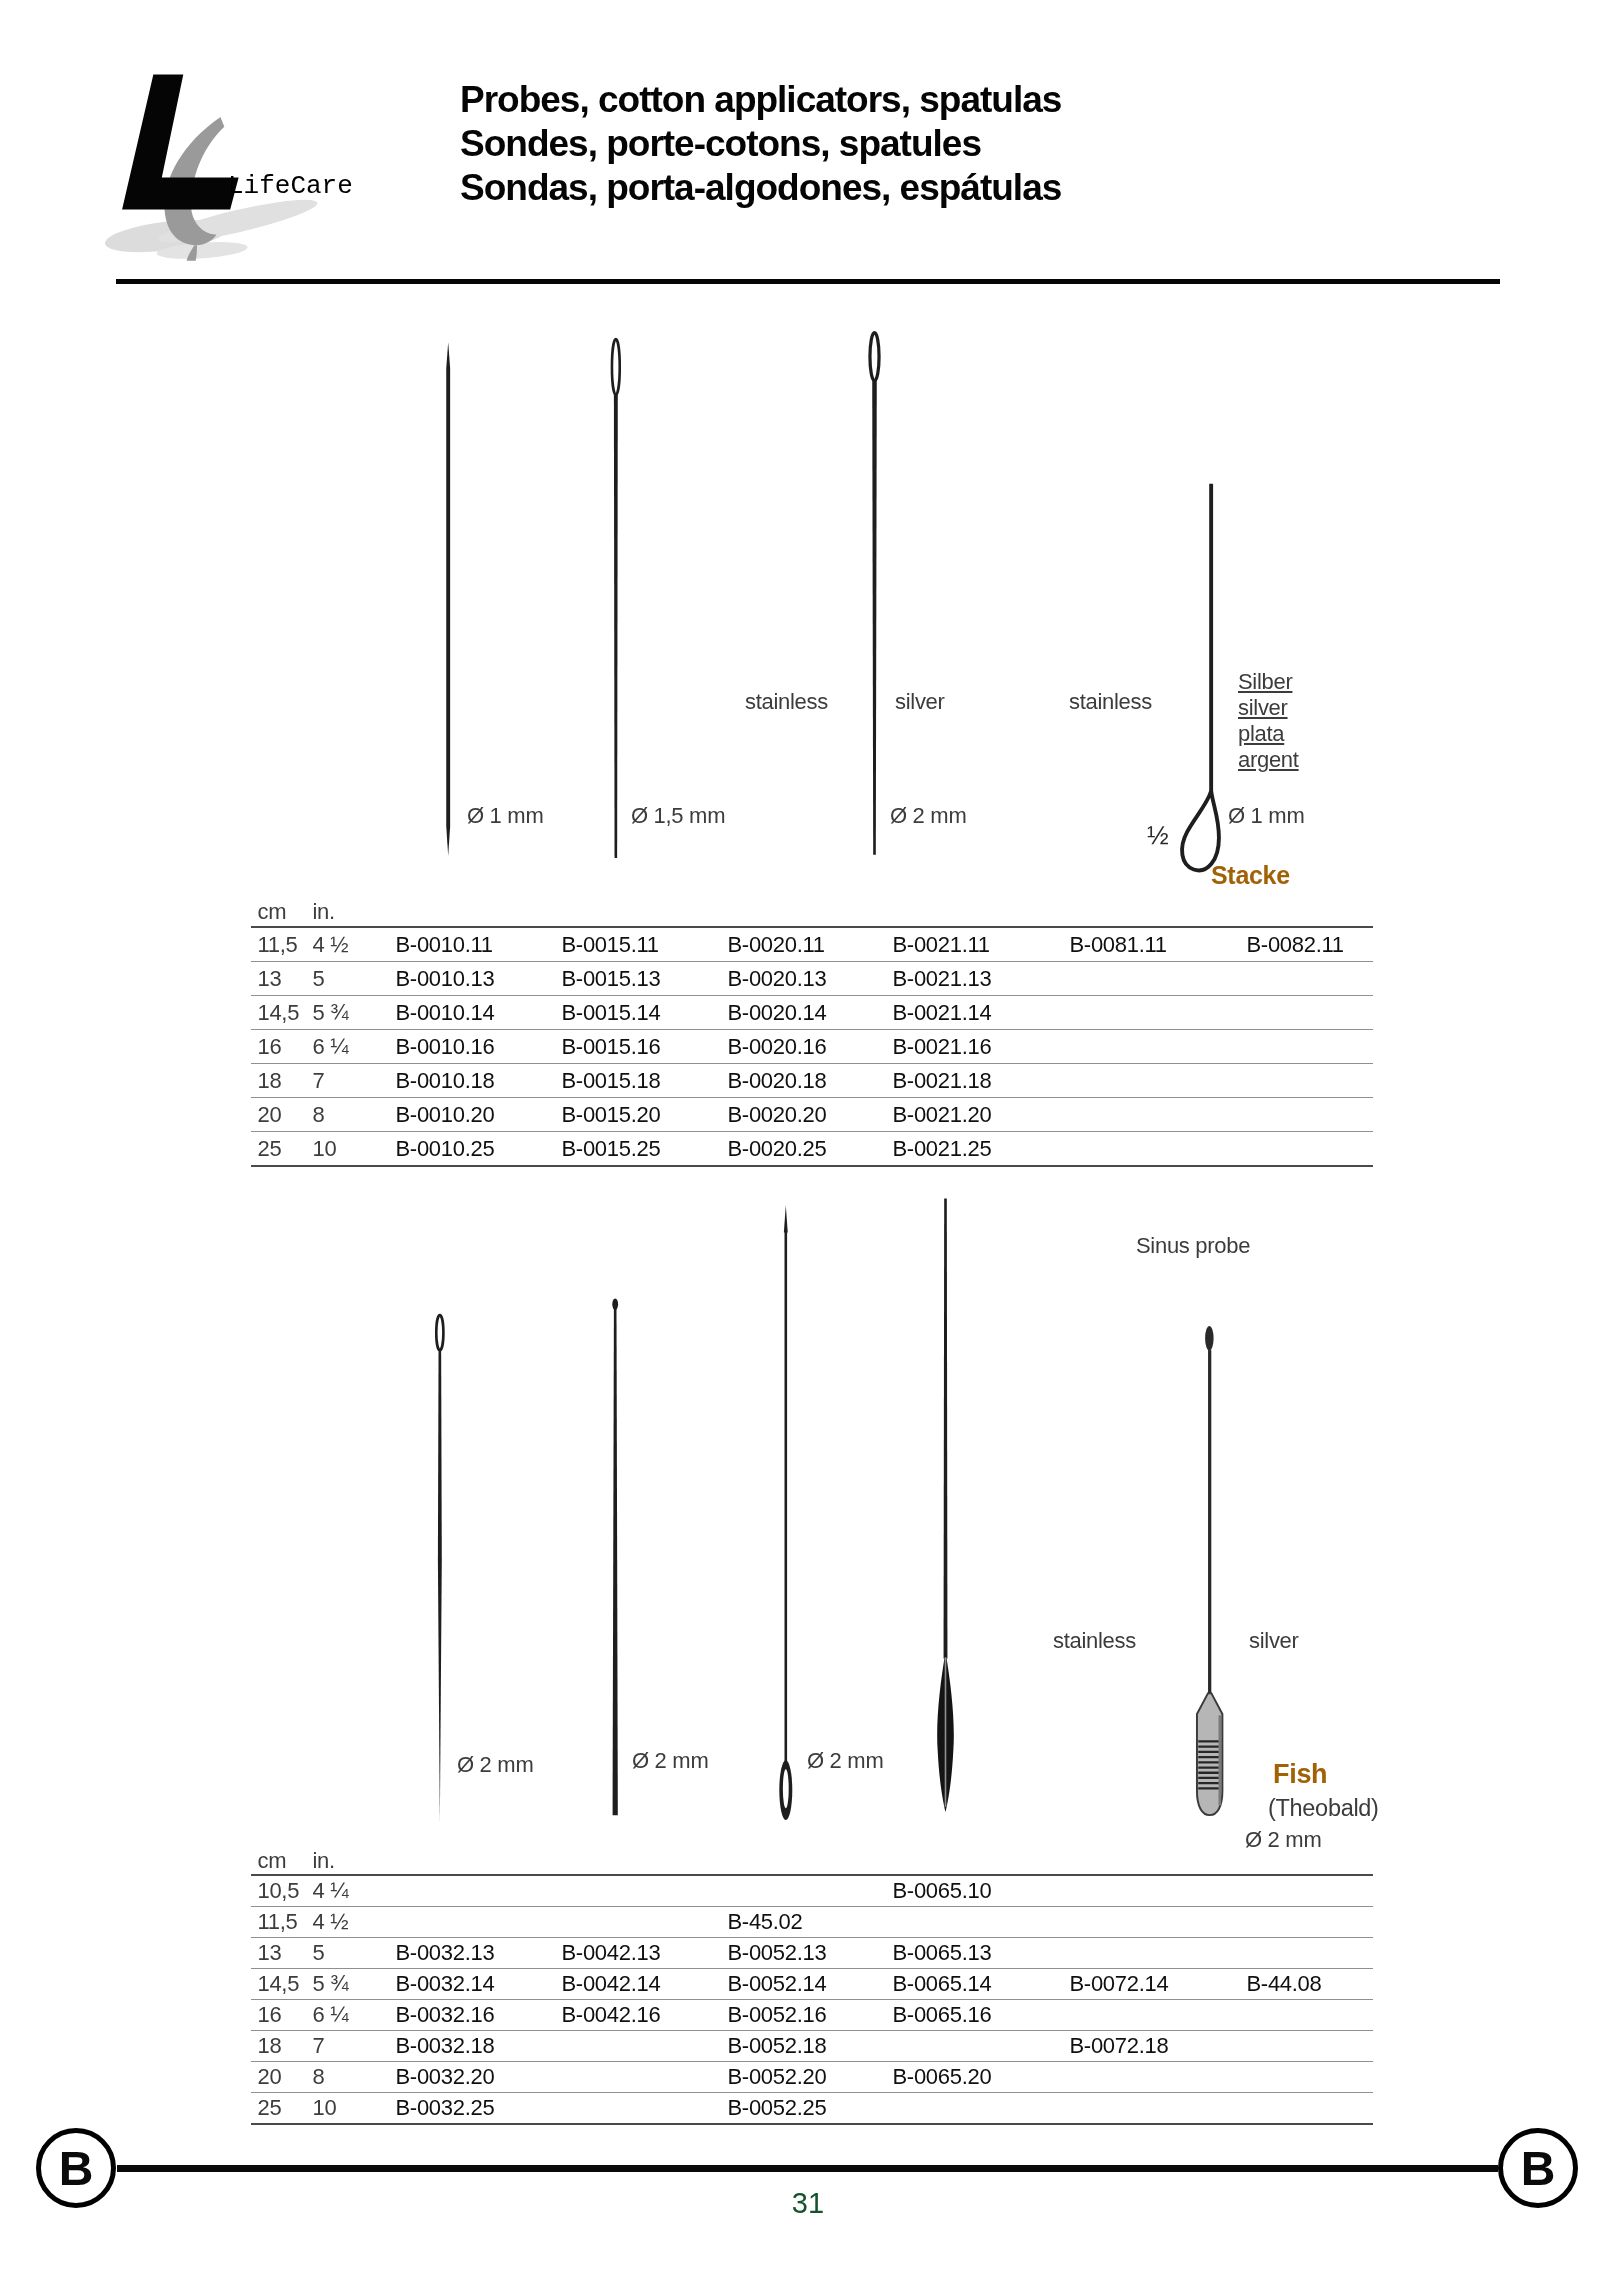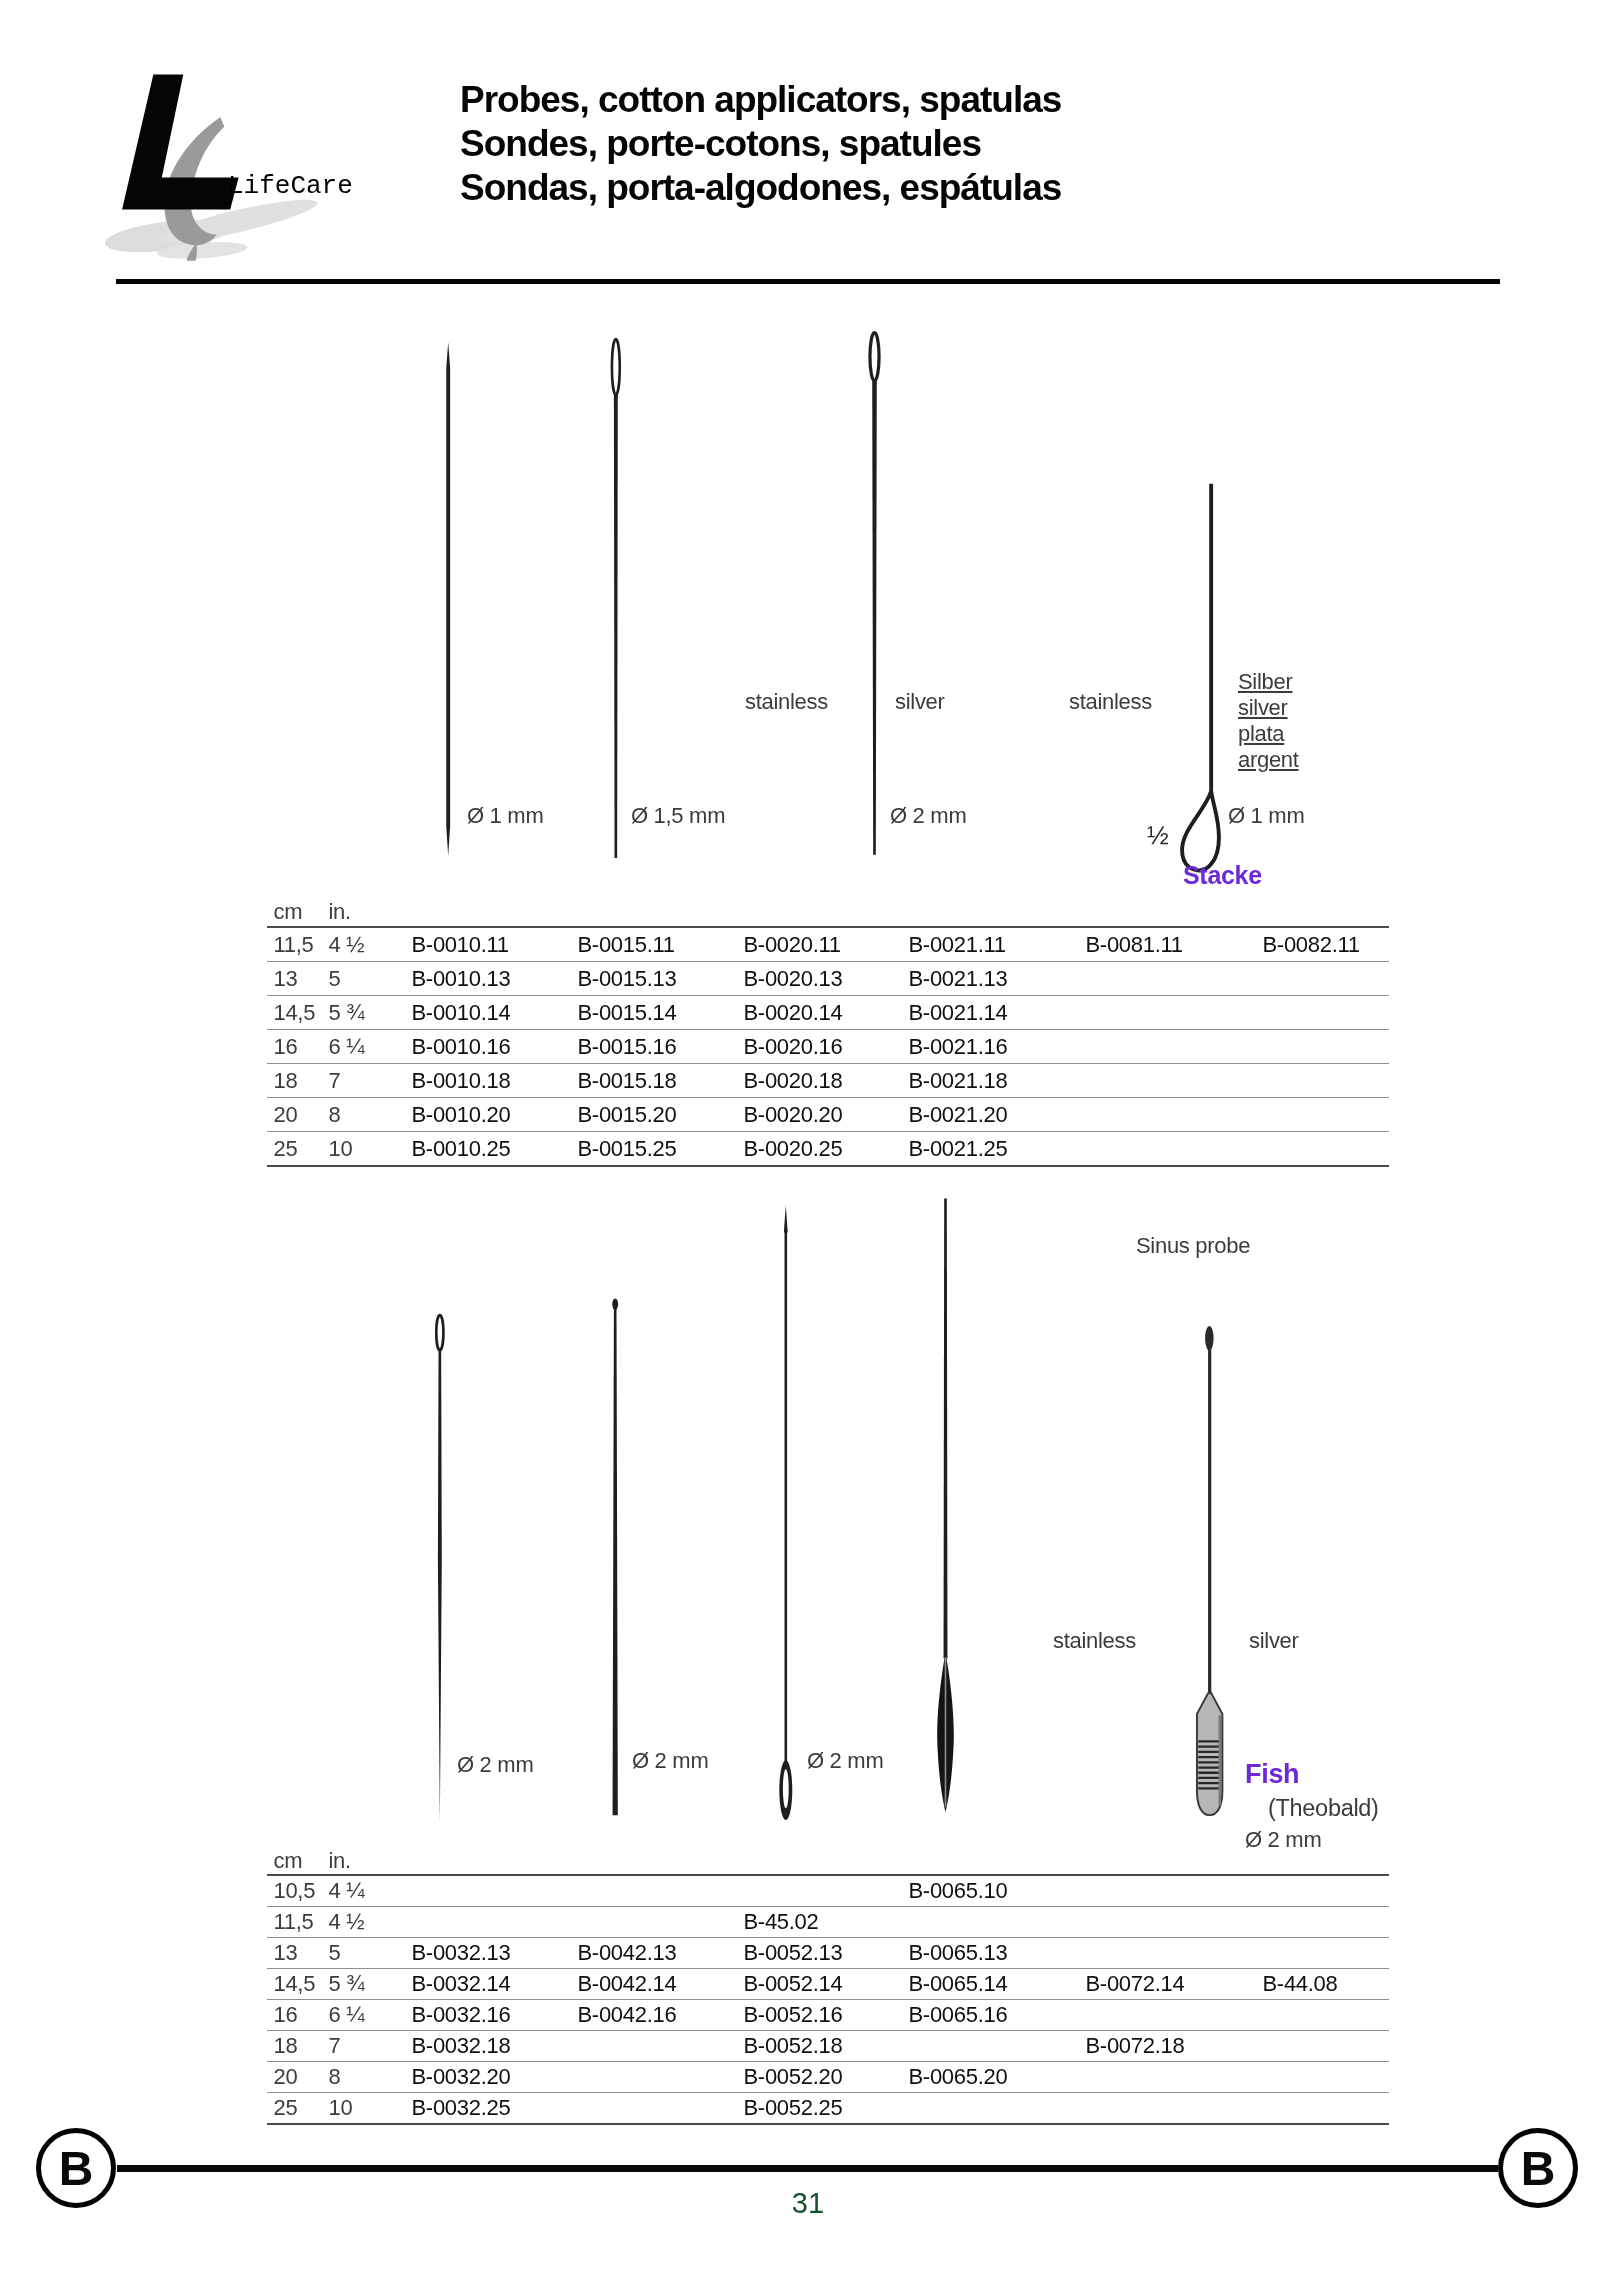--- a/index.html
+++ b/index.html
@@ -8,24 +8,24 @@
   .abs{position:absolute;}
   
   .title{position:absolute;left:412px;top:78px;font-size:37px;font-weight:bold;
          line-height:44px;letter-spacing:-1px;color:#050505;margin-left:48px;}
   .brand{position:absolute;left:228px;top:171px;font-family:Liberation Mono, monospace;
          font-size:26px;color:#000;}
   .header-rule{position:absolute;left:116px;top:279px;width:1384px;height:5.2px;background:#050505;}
   
   .lbl{position:absolute;font-size:22px;color:#3c3c3c;letter-spacing:-0.3px;white-space:nowrap;}
   .lbl.big{font-size:26px;color:#2a2a2a;}
-  .lbl.bold{font-weight:bold;color:#6d28d9;font-size:25px;}
+  .lbl.bold{font-weight:bold;color:#a16207;font-size:25px;margin-left:28px;}
   .silber{line-height:26px;}
   
-  .ctable{position:absolute;left:251px;width:1122px;font-size:22px;letter-spacing:-0.3px;margin-left:16px;}
+  .ctable{position:absolute;left:251px;width:1122px;font-size:22px;letter-spacing:-0.3px;}
   .trow{display:grid;grid-template-columns:55px 83px 166px 166px 165px 177px 177px auto;
         align-items:center;border-top:1.3px solid #8f8f8f;}
   .t1 .trow{height:33px;} .t2 .trow{height:30px;}
   .trow.head{border-top:none;height:29px;color:#3a3a3a;}
   .trow.topline{border-top:2px solid #4a4a4a;}
   .ctable .end{border-top:none;border-bottom:2.6px double #4a4a4a;height:0;}
   .cell{padding-left:6.5px;color:#3d3d3d;white-space:nowrap;}
   .code{color:#101010;}
   
   .badge{position:absolute;width:70px;height:70px;border:5.2px solid #000;border-radius:50%;

